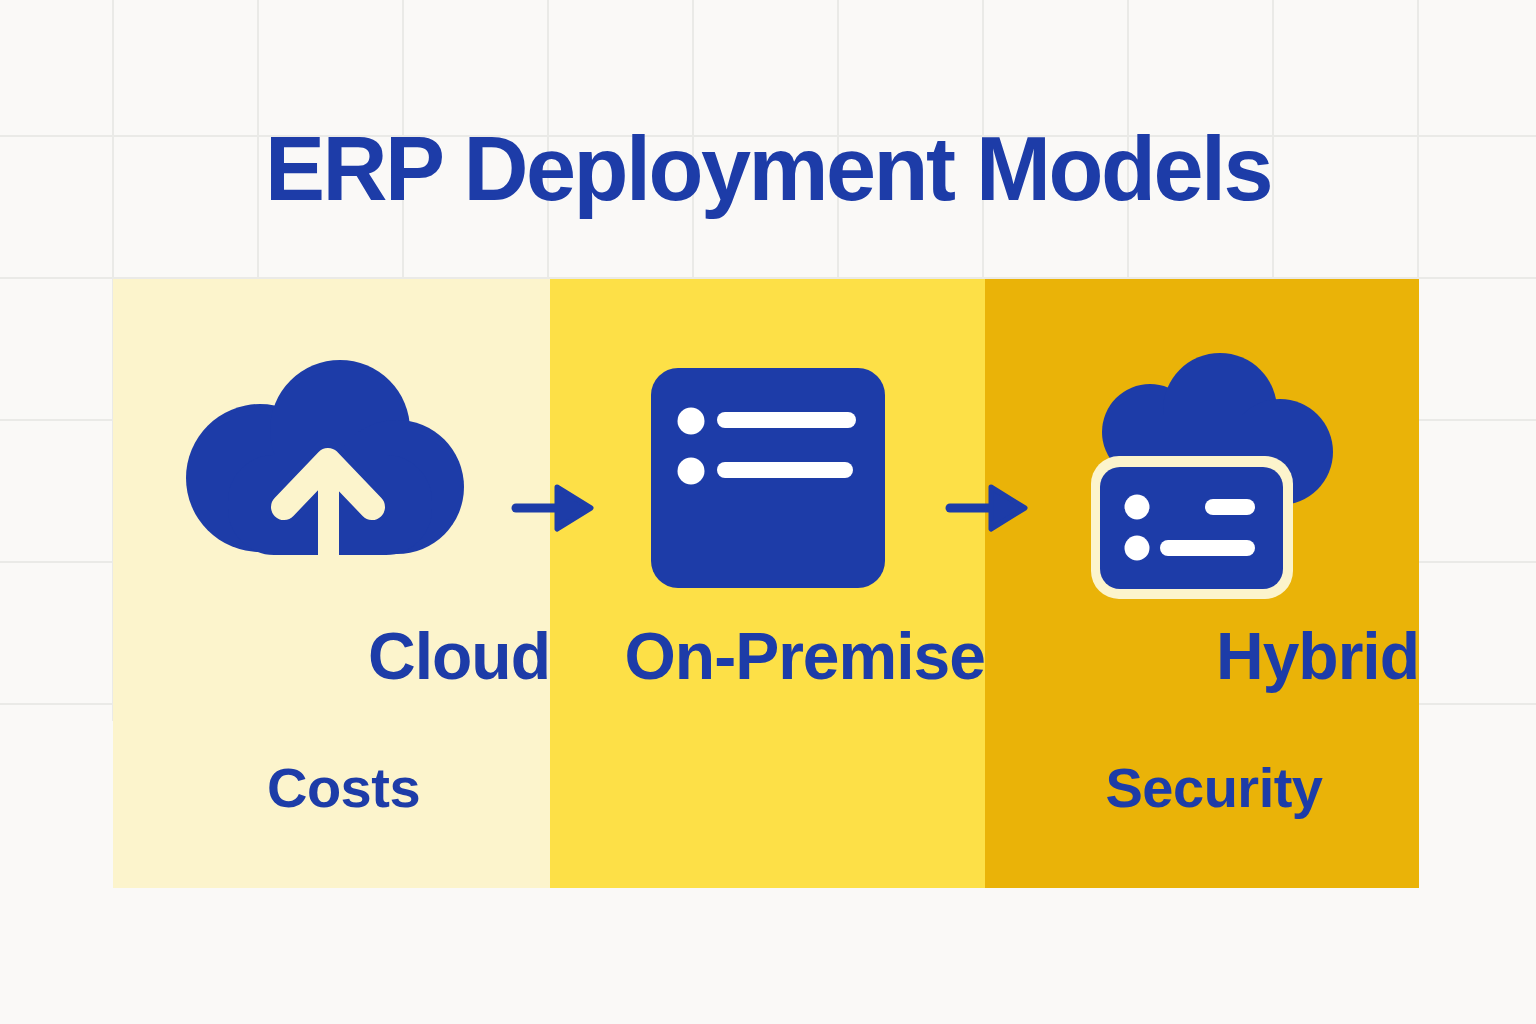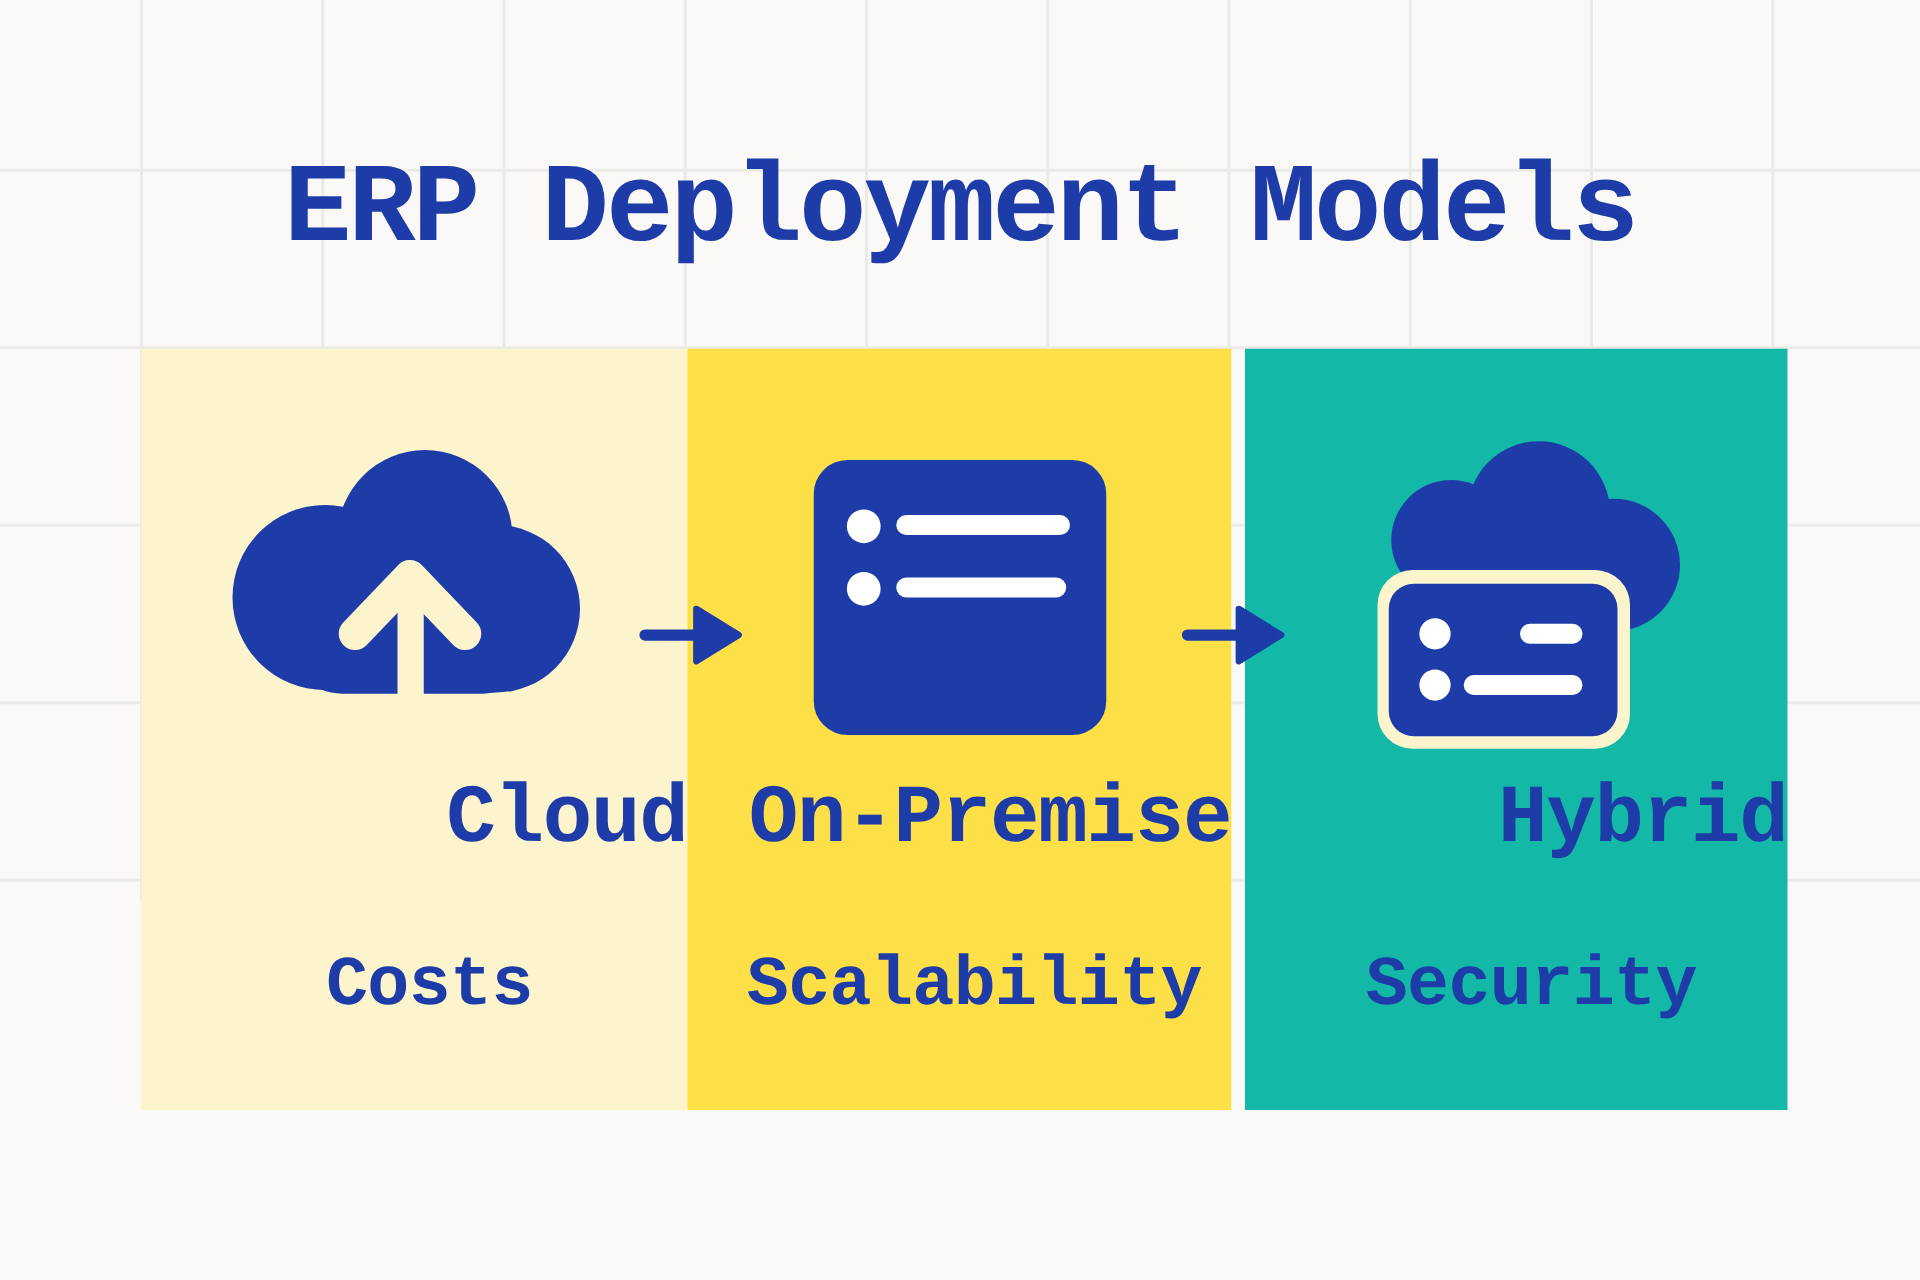--- a/index.html
+++ b/index.html
@@ -8,21 +8,21 @@
     --panel-white:#ffffff;
     --background:#faf9f7;
     --grid-line:#eaeae7;
   }
   *{margin:0;padding:0;box-sizing:border-box;}
   html,body{width:1536px;height:1024px;overflow:hidden;}
   body{
     font-family:"Liberation Sans","DejaVu Sans",sans-serif;
     background:var(--background,#faf9f7);
   }
-  .page{position:relative;width:1536px;height:721px;font-family:Liberation Mono, monospace;}
+  .page{position:relative;width:1536px;height:721px;}
   .grid-bg{
     position:absolute;inset:0;
     background-image:
       linear-gradient(to right, var(--grid-line,#eaeae7) 2px, transparent 2px),
       linear-gradient(to bottom, var(--grid-line,#eaeae7) 2px, transparent 2px);
     background-size:145px 142px, 145px 142px;
     background-position:112px 0px, 0px 135px;
   }
   .title{
     position:absolute;left:0;top:118px;width:100%;
@@ -81,24 +81,23 @@
 
   <section class="panel panel-2" style="background: #fde047;">
     <svg class="icon icon-server" viewBox="645 360 245 235" xmlns="http://www.w3.org/2000/svg" aria-hidden="true">
       <rect class="fill-blue" x="651" y="368" width="234" height="220" rx="27"></rect>
       <circle class="fill-white" cx="691" cy="421" r="13.5"></circle>
       <rect class="fill-white" x="717" y="412" width="139" height="16" rx="8"></rect>
       <circle class="fill-white" cx="691" cy="471" r="13.5"></circle>
       <rect class="fill-white" x="717" y="462" width="136" height="16" rx="8"></rect>
     </svg>
     <div class="label">On-Premise</div>
-    <div class="sublabel">Scalability</div>
   </section>
 
-  <section class="panel panel-3" style="background: #14b8a6; margin-left: 11px;">
+  <section class="panel panel-3" style="background: #eab308;">
     <svg class="icon icon-hybrid" viewBox="1088 345 252 258" xmlns="http://www.w3.org/2000/svg" aria-hidden="true">
       <circle class="fill-blue" cx="1150" cy="432" r="48"></circle>
       <circle class="fill-blue" cx="1220" cy="410" r="57"></circle>
       <circle class="fill-blue" cx="1280" cy="452" r="53"></circle>
       <rect class="fill-blue" x="1115" y="415" width="165" height="55"></rect>
       <rect class="fill-cream" x="1091" y="456" width="202" height="143" rx="28"></rect>
       <rect class="fill-blue" x="1100" y="467" width="183" height="122" rx="20"></rect>
       <circle class="fill-white" cx="1137" cy="507" r="12.5"></circle>
       <rect class="fill-white" x="1205" y="499" width="50" height="16" rx="8"></rect>
       <circle class="fill-white" cx="1137" cy="548" r="12.5"></circle>

